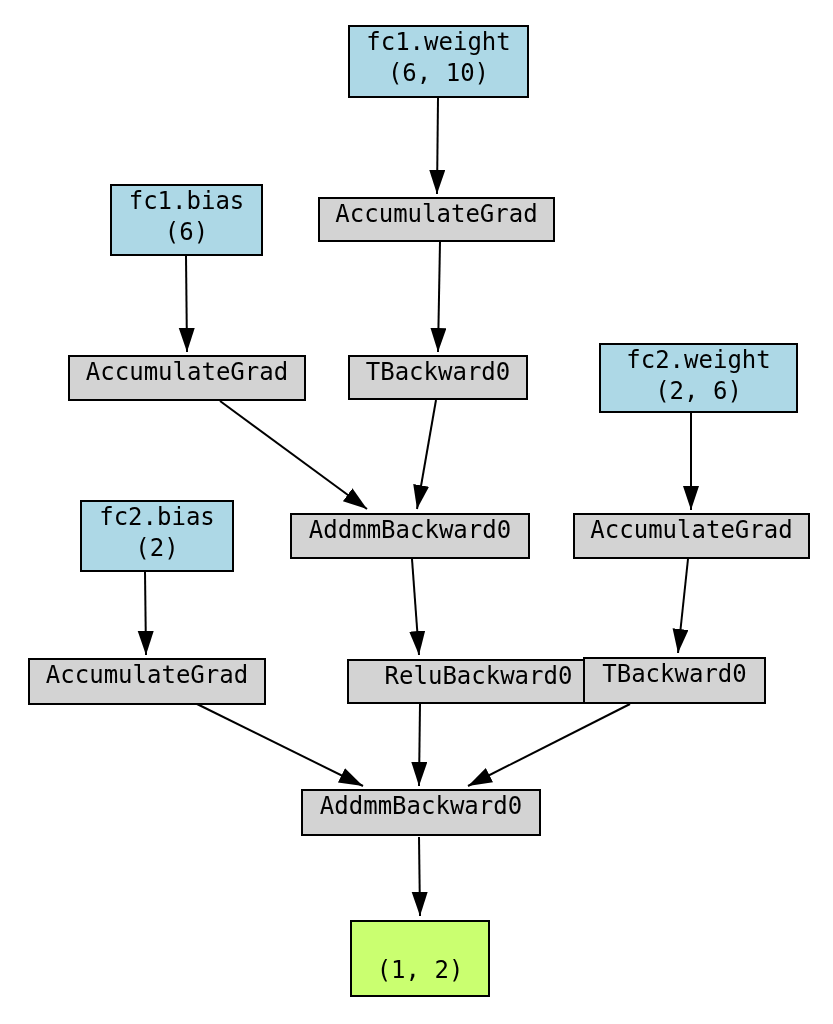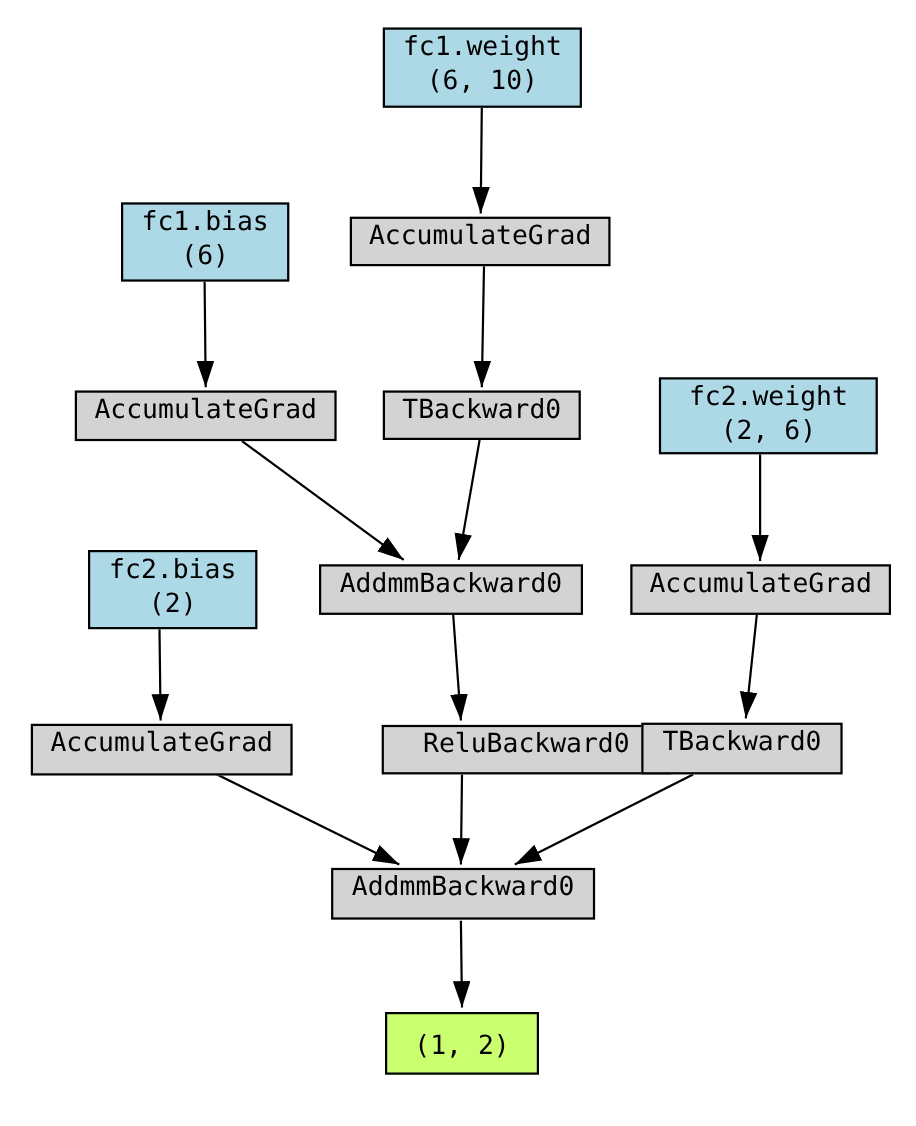--- a/index.html
+++ b/index.html
@@ -58,21 +58,21 @@
   .n-accgrad-fc1b    { left:68px;  top:355px; width:238px; height:46px; }
   .n-tbackward-fc1   { left:348px; top:355px; width:180px; height:45px; }
   .n-fc2-weight      { left:599px; top:343px; width:199px; height:70px; }
   .n-accgrad-fc2w    { left:573px; top:513px; width:237px; height:46px; }
   .n-fc2-bias        { left:80px;  top:500px; width:154px; height:72px; }
   .n-accgrad-fc2b    { left:28px;  top:658px; width:238px; height:47px; }
   .n-addmm-hidden    { left:290px; top:513px; width:240px; height:46px; }
   .n-relu            { left:308px; top:659px; width:263px; height:45px;margin-left:39px; }
   .n-tbackward-fc2   { left:583px; top:657px; width:183px; height:47px; }
   .n-addmm-output    { left:301px; top:789px; width:240px; height:47px; }
-  .n-output-tensor   { left:350px; top:920px; width:140px; height:57px; }
+  .n-output-tensor   { left:350px; top:920px; width:140px; height:77px; }
 </style>
 </head>
 <body>
 
 <div class="canvas">
 
   <svg class="edge-layer" width="833" height="1024" viewBox="0 0 833 1024" xmlns="http://www.w3.org/2000/svg">
     <defs>
       <marker id="arrow" markerUnits="userSpaceOnUse" markerWidth="26" markerHeight="18" refX="24" refY="8" orient="auto">
         <path d="M0,0 L24,8 L0,16 Z"></path>

